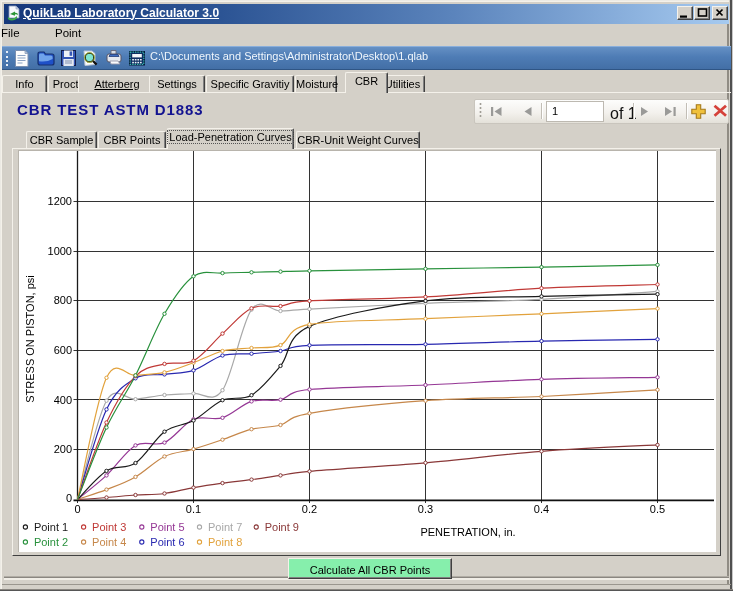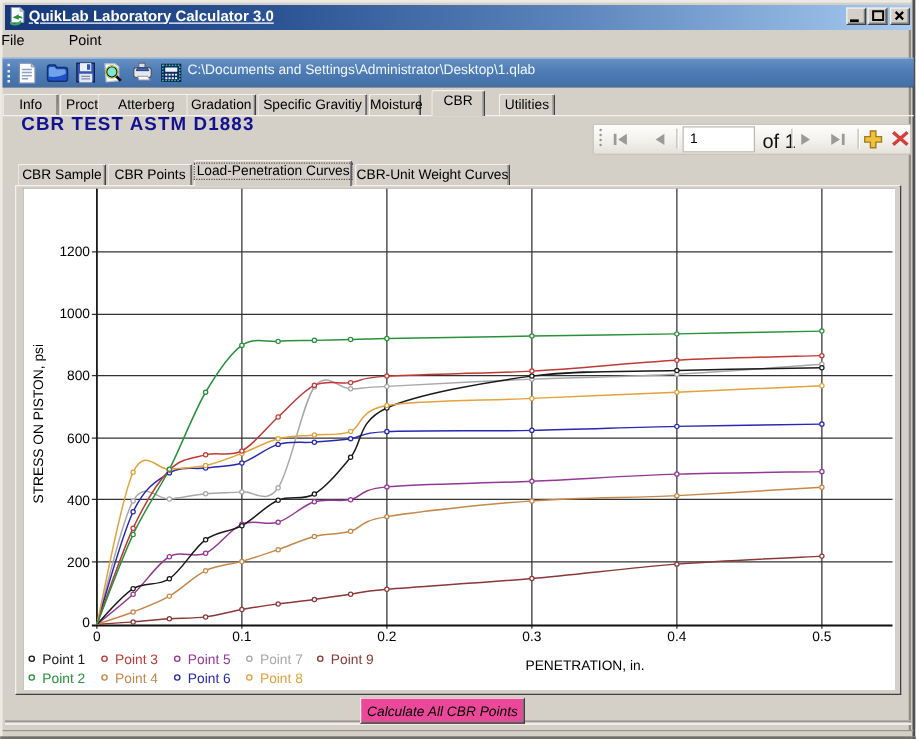--- a/index.html
+++ b/index.html
@@ -41,35 +41,35 @@
   border:1px solid #C9C5BD;border-radius:2px;box-sizing:border-box;}
 .navsep{top:103px;width:1px;height:16px;background:#C2BEB6;box-shadow:1px 0 0 #fff;}
 .navbox{left:546px;top:101px;width:58px;height:21px;background:#fff;
   border:1px solid #BDB9B1;box-sizing:border-box;font-size:11px;padding:3px 0 0 5px;}
 .navof{left:610px;top:105px;font-size:16px;color:#111;}
 
 .stab{top:131px;height:17px;background:#D4D0C8;box-sizing:border-box;
   border-left:1px solid #F4F1EA;border-top:1px solid #F4F1EA;border-right:1px solid #404040;
   border-top-left-radius:2px;border-top-right-radius:2px;
   box-shadow:inset -1px 0 0 #808080;
-  font-size:11px;text-align:center;color:#000;padding-top:2px;}
+  font-size:11px;text-align:center;color:#000;padding-top:2px;margin-left:12px;}
 .stab.active{top:128px;height:21px;z-index:5;}
-.header{left:17px;top:91px;font-size:15px;font-weight:bold;color:#121290;letter-spacing:0.9px;}
+.header{left:17px;top:101px;font-size:15px;font-weight:bold;color:#121290;letter-spacing:0.9px;}
 
 .chartpanel{left:12px;top:148px;width:709px;height:408px;background:#D4D0C8;
   border-left:1px solid #F4F1EA;border-top:1px solid #F4F1EA;
   border-right:1px solid #404040;border-bottom:1px solid #404040;box-sizing:border-box;}
 .chartwhite{left:18px;top:150px;width:697px;height:401px;background:#fff;
   border-left:1px solid #B8B4AC;border-top:1px solid #B8B4AC;box-sizing:content-box;}
 
-.btn{left:288px;top:558px;width:132px;height:21px;background:#ec4899;
+.btn{left:288px;top:558px;width:164px;height:21px;background:#86efac;
   border-left:1px solid #F4F1EA;border-top:1px solid #F4F1EA;
   border-right:1px solid #404040;border-bottom:1px solid #404040;
   box-shadow:inset -1px -1px 0 #808080;box-sizing:border-box;
-  font-size:11px;text-align:center;padding-top:4.5px;font-style:italic;}
+  font-size:11px;text-align:center;padding-top:4.5px;}
 </style></head>
 <body>
 <div class="abs frame-outer"></div>
 <div class="abs frame-in1"></div>
 <div class="abs" style="left:0;top:0;width:733px;height:1px;background:#ECEAE4"></div>
 <div class="abs" style="left:0;top:0;width:1px;height:591px;background:#ECEAE4"></div>
 <div class="abs" style="left:727px;top:4px;width:2px;height:580px;background:#908C84"></div>
 <div class="abs" style="left:729px;top:0;width:1px;height:591px;background:#D4D0C8"></div>
 <div class="abs" style="left:730px;top:0;width:2px;height:591px;background:#505050"></div>
 <div class="abs" style="left:732px;top:0;width:1px;height:591px;background:#C8C8C8"></div>
@@ -160,26 +160,26 @@
         <rect x="8.4" y="11.8" width="1.7" height="1.5"></rect>
         <rect x="11" y="11.8" width="1.7" height="1.5"></rect>
       </g>
   </g>
 </svg>
 <div class="abs tpath">C:\Documents and Settings\Administrator\Desktop\1.qlab</div>
 
 <div class="abs tabline"></div>
 <div class="abs tab" style="left:2px;width:45px;">Info</div>
 <div class="abs tab" style="left:48px;width:45px;">Proctor</div>
-<div class="abs tab" style="left:78px;width:78px;">Atterberg</div>
-<div class="abs tab" style="left:149px;width:56px;">Gradation</div>
+<div class="abs tab" style="left:78px;width:78px;text-decoration:underline;">Atterberg</div>
+<div class="abs tab" style="left:149px;width:56px;">Settings</div>
 <div class="abs tab" style="left:206px;width:88px;">Specific Gravitiy</div>
 <div class="abs tab" style="left:295px;width:42px;">Moisture</div>
 <div class="abs tab active" style="left:345px;width:43px;">CBR</div>
-<div class="abs tab" style="left:399px;width:45px;">Utilities</div>
+<div class="abs tab" style="left:380px;width:45px;">Utilities</div>
 
 <div class="abs header">CBR TEST ASTM D1883</div>
 
 <div class="abs navstrip"></div>
 <svg class="abs" style="left:479px;top:102px" width="4" height="18" viewBox="0 0 4 18">
   <g fill="#9a968e">
       <circle cx="1.5" cy="2" r="1"></circle>
       <circle cx="1.5" cy="6" r="1"></circle>
       <circle cx="1.5" cy="10" r="1"></circle>
       <circle cx="1.5" cy="14" r="1"></circle>

